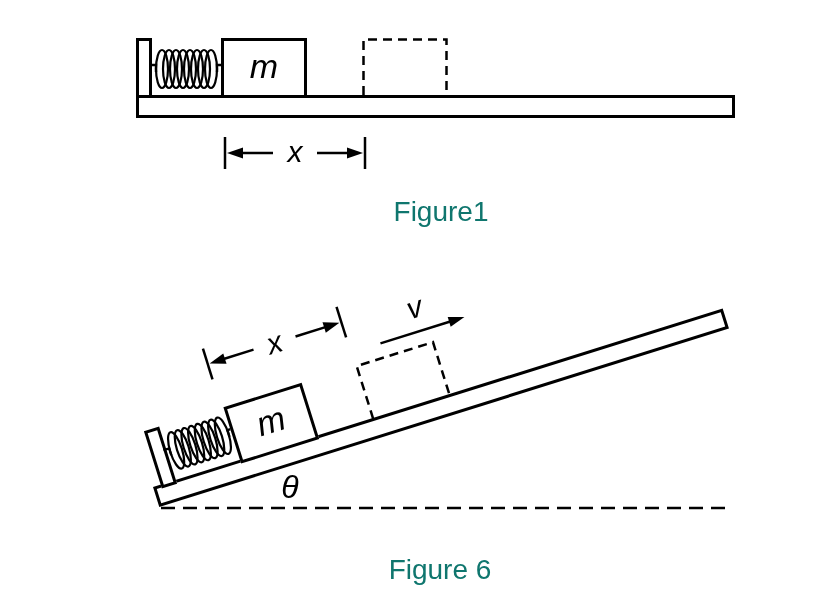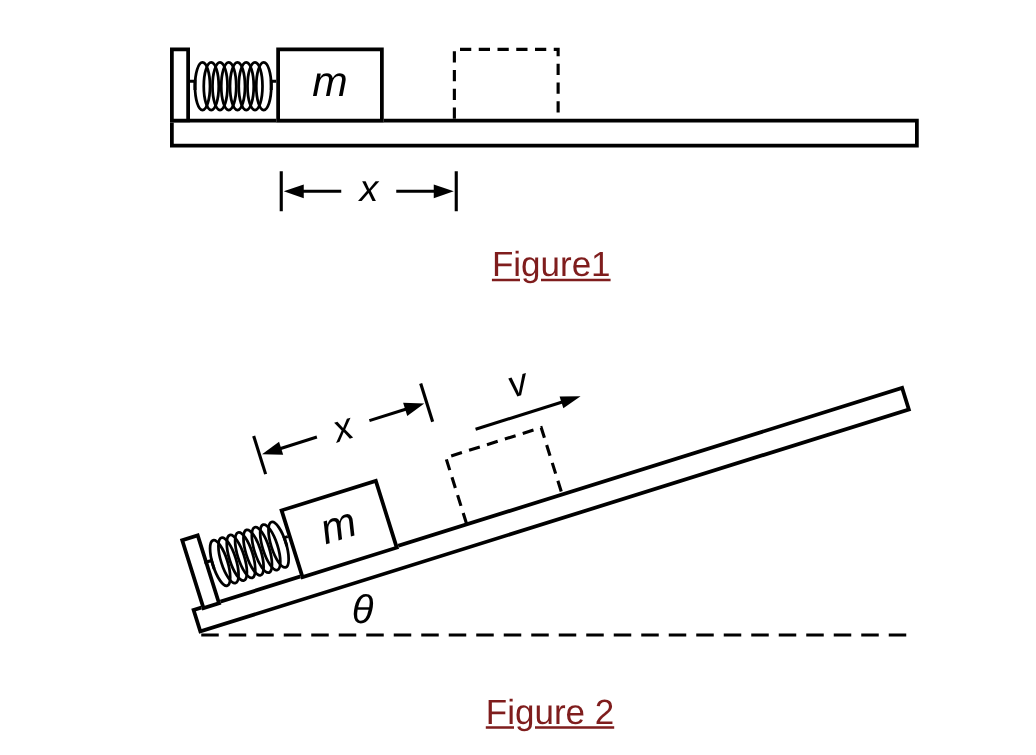--- a/index.html
+++ b/index.html
@@ -2,22 +2,22 @@
 <html><head>
 <meta charset="utf-8">
 <style>
   html,body{margin:0;padding:0;background:#ffffff;}
   .canvas{position:relative;width:829px;height:604px;background:#fff;overflow:hidden;
           font-family:"Liberation Sans", sans-serif;color:#000;}
   .abs{position:absolute;}
   .outline{position:absolute;box-sizing:border-box;border:3px solid #000;background:#fff;}
   .lbl{position:absolute;transform:translate(-50%,-50%);font-style:italic;
        font-family:"Liberation Sans", sans-serif;color:#000;white-space:nowrap;line-height:1;}
-  .caption{position:absolute;transform:translate(-50%,-50%);font-size:28px;color:#7f1d1d;
-           font-family:"Liberation Sans", sans-serif;white-space:nowrap;line-height:1;text-decoration:underline;}
+  .caption{position:absolute;transform:translate(-50%,-50%);font-size:28px;color:#0f766e;
+           font-family:"Liberation Sans", sans-serif;white-space:nowrap;line-height:1;}
   .block-label{font-size:34px;}
   .x-label{font-size:30px;}
   .v-label{font-size:30px;}
   .theta-label{font-size:32px;}
   .ramp-assembly{position:absolute;left:153px;top:487px;width:0;height:0;
                  transform:rotate(-17.4deg);transform-origin:0 0;}
   svg{display:block;overflow:visible;}
 </style>
 </head>
 <body>
@@ -109,16 +109,16 @@
       </svg>
       <span class="lbl v-label" style="left:303px;top:-93px;">v</span>
     </div>
 
     <svg class="abs" style="left:159px;top:504px;" width="576" height="8" viewBox="0 0 576 8">
       <line x1="2" y1="4" x2="574" y2="4" stroke="#000" stroke-width="2.5" stroke-dasharray="14 8"></line>
     </svg>
 
     <span class="lbl theta-label" style="left:290px;top:487px;">θ</span>
 
-    <div class="caption" style="left:440px;top:570px;">Figure 2</div>
+    <div class="caption" style="left:440px;top:570px;">Figure 6</div>
   </div>
 
 </div>
 
 </body></html>

